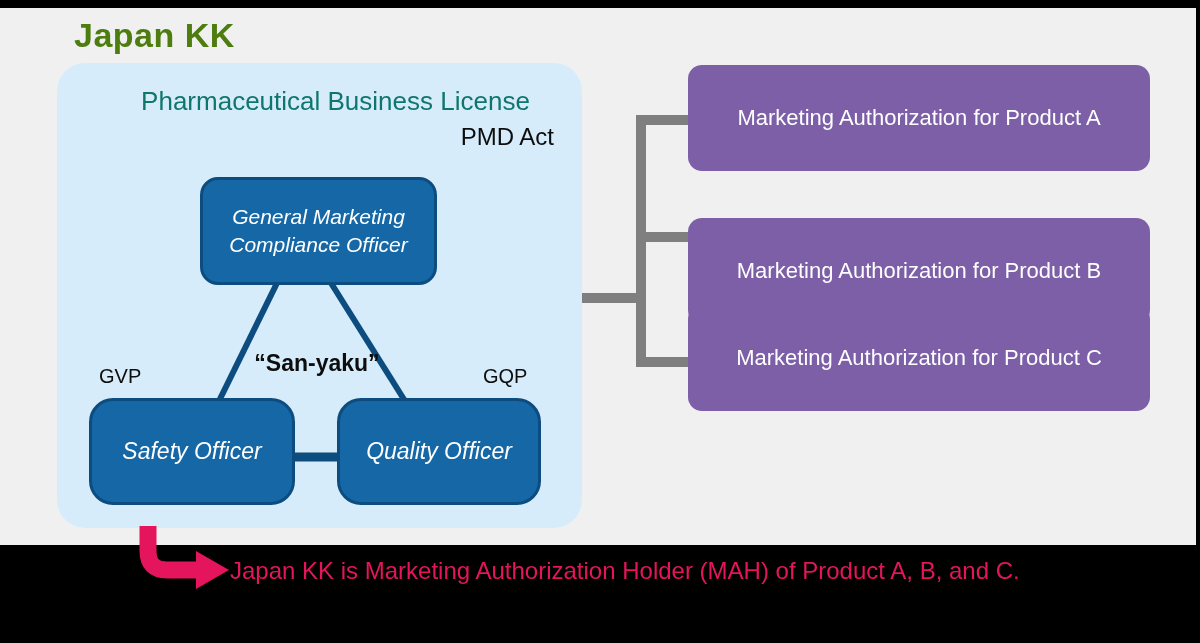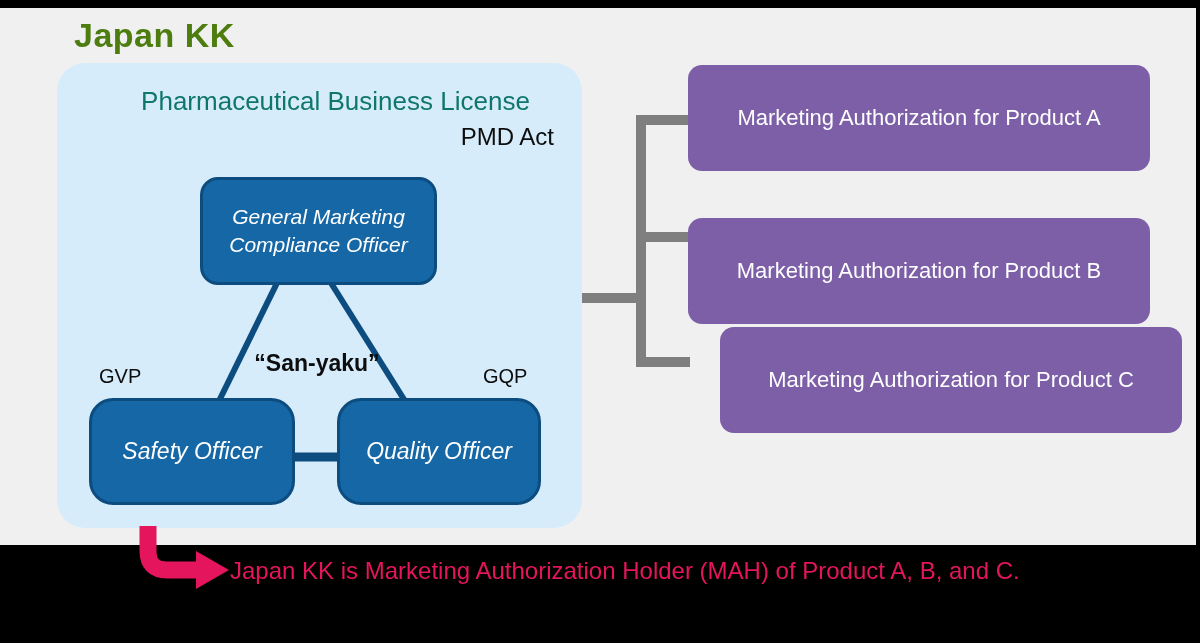--- a/index.html
+++ b/index.html
@@ -38,21 +38,21 @@
   .gqp{left:483px;top:365px;}
   .sanyaku{
     position:absolute;left:237px;top:350px;width:160px;text-align:center;
     font-size:23px;font-weight:700;color:#0d0d0d;z-index:4;
   }
   .auth-box{
     position:absolute;left:688px;width:462px;height:106px;background:#7C5FA7;
     border-radius:14px;color:#fff;display:flex;align-items:center;justify-content:center;
     text-align:center;font-size:22px;z-index:4;
   }
-  .auth-a{top:65px;} .auth-b{top:182px;margin-top:36px;} .auth-c{top:327px;margin-left:32px;}
+  .auth-a{top:65px;} .auth-b{top:182px;margin-top:36px;} .auth-c{top:305px;}
   .overlay-svg{position:absolute;left:0;top:0;z-index:3;pointer-events:none;}
   .footnote{
     position:absolute;left:230px;top:557px;width:960px;
     font-size:24px;font-weight:400;color:#E4155C;z-index:6;
   }
 </style>
 </head>
 <body>
 
 <div class="canvas">

